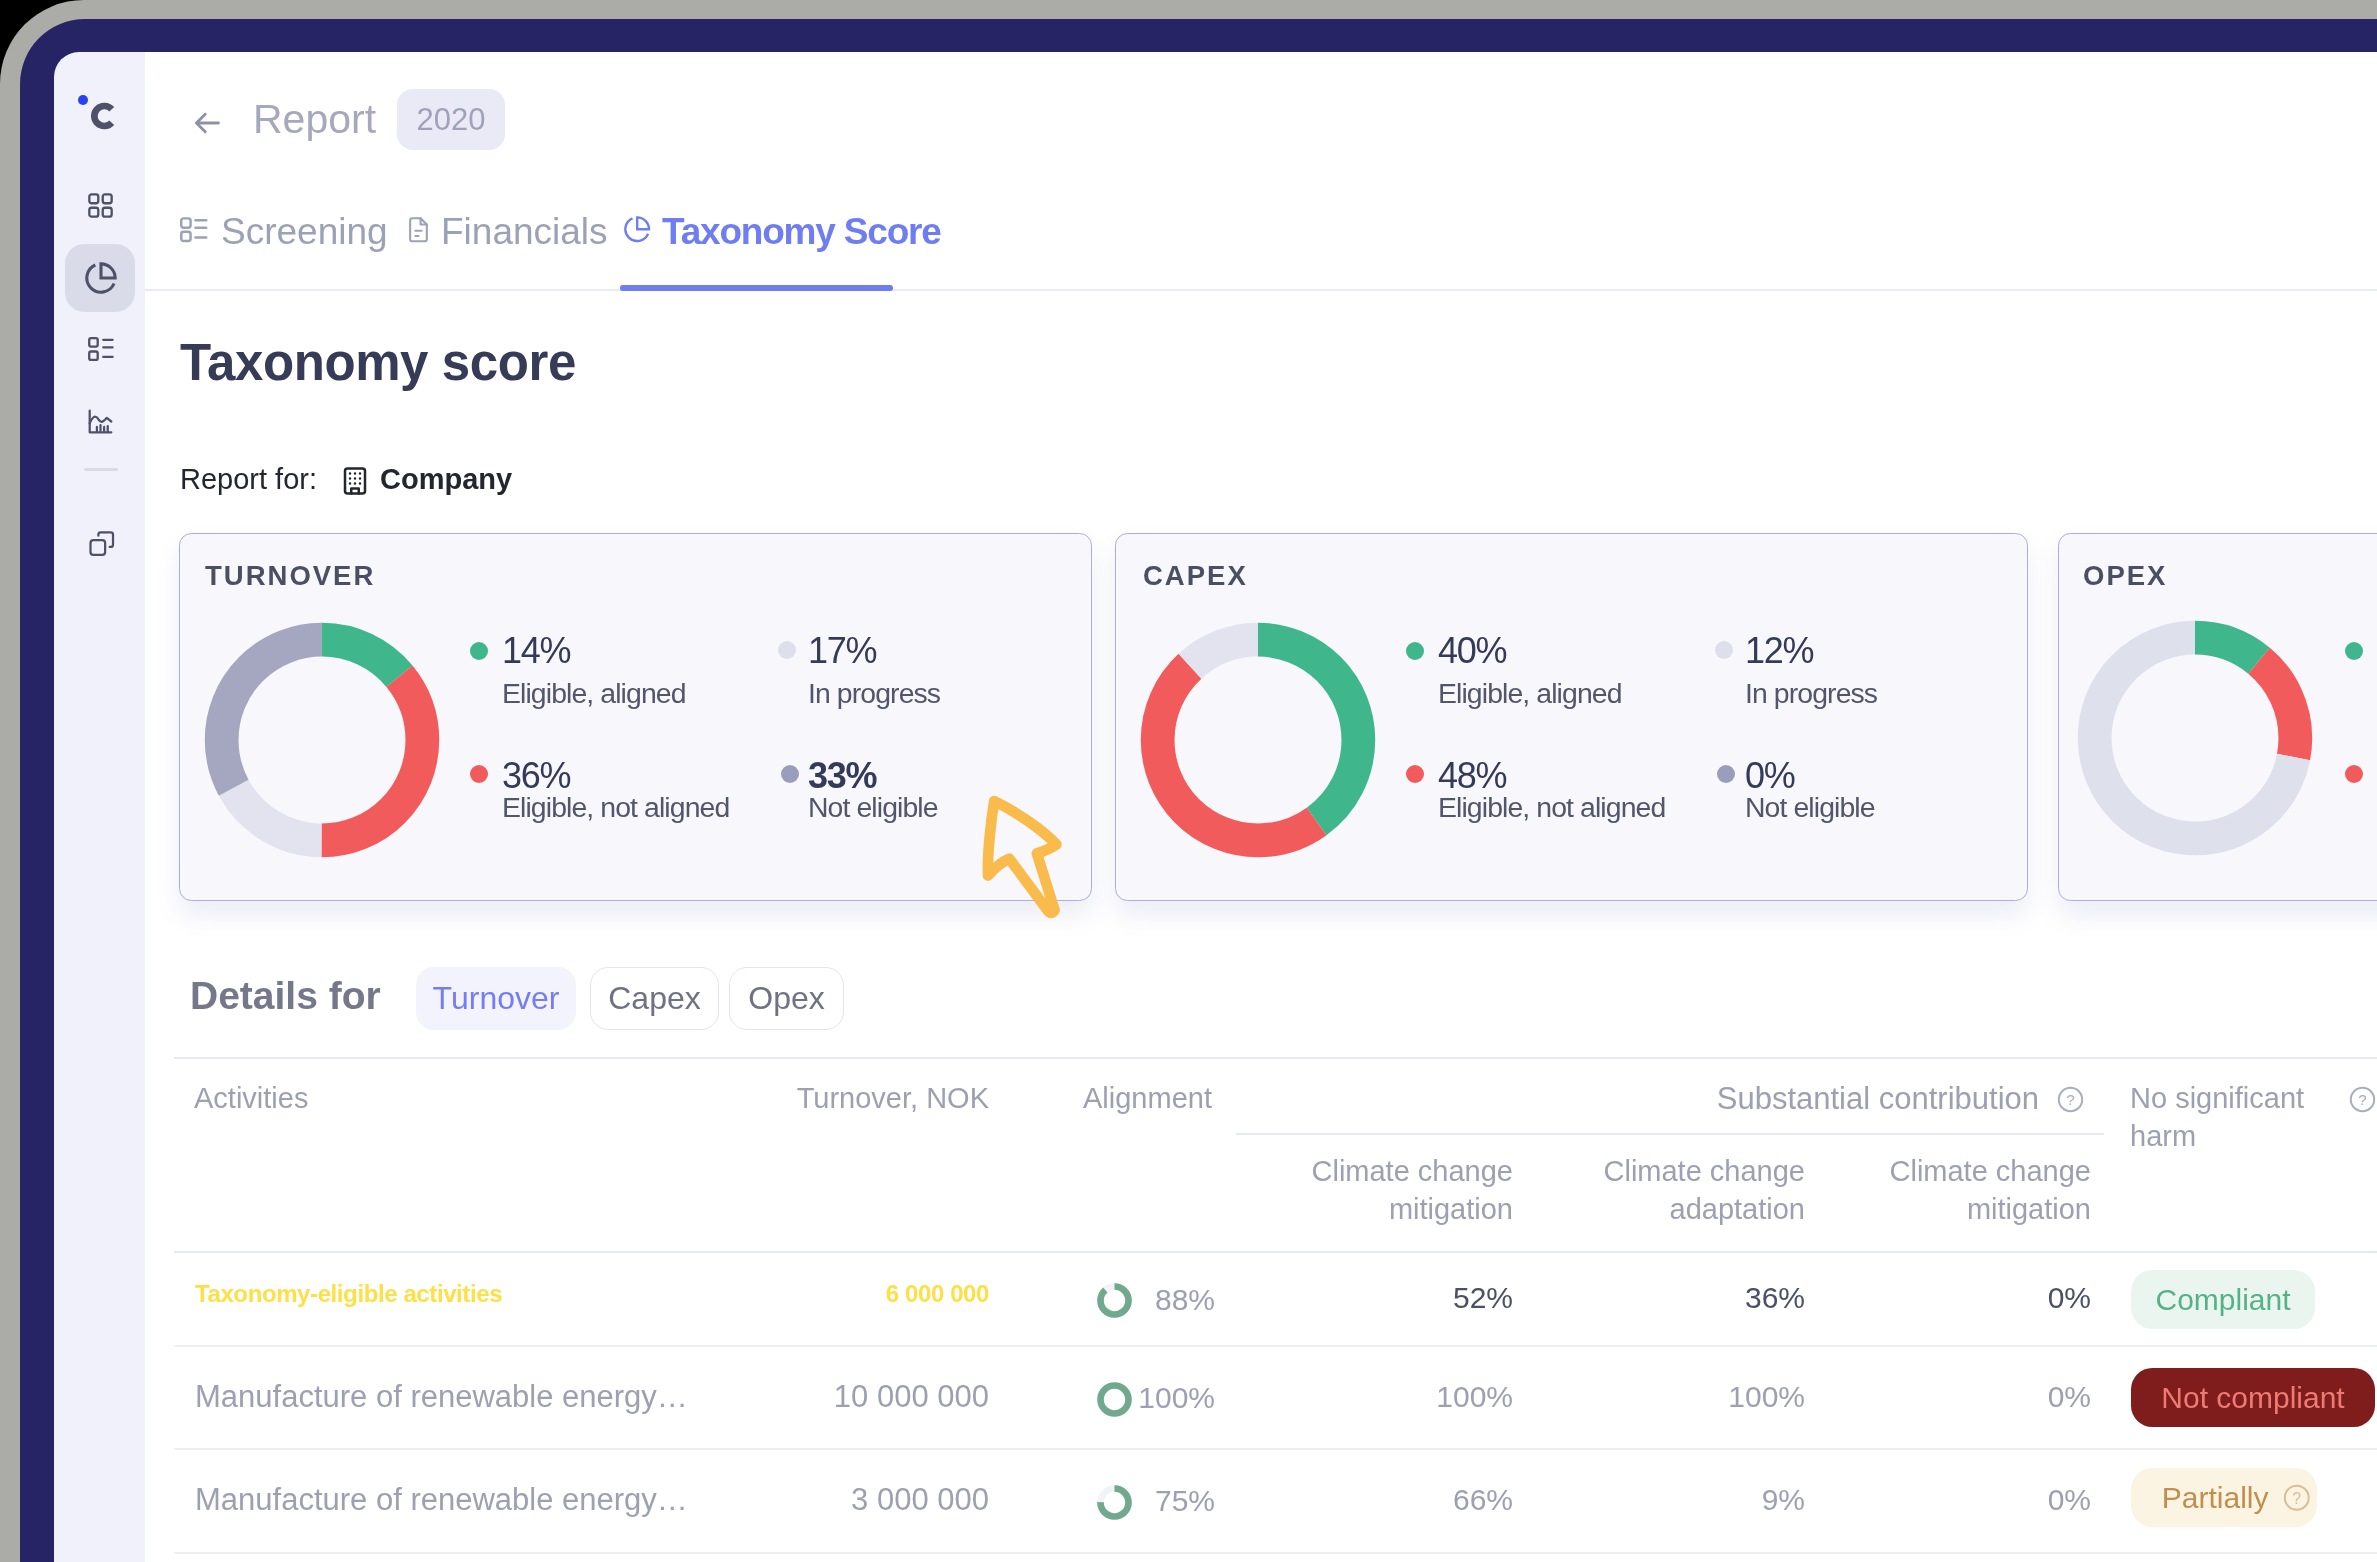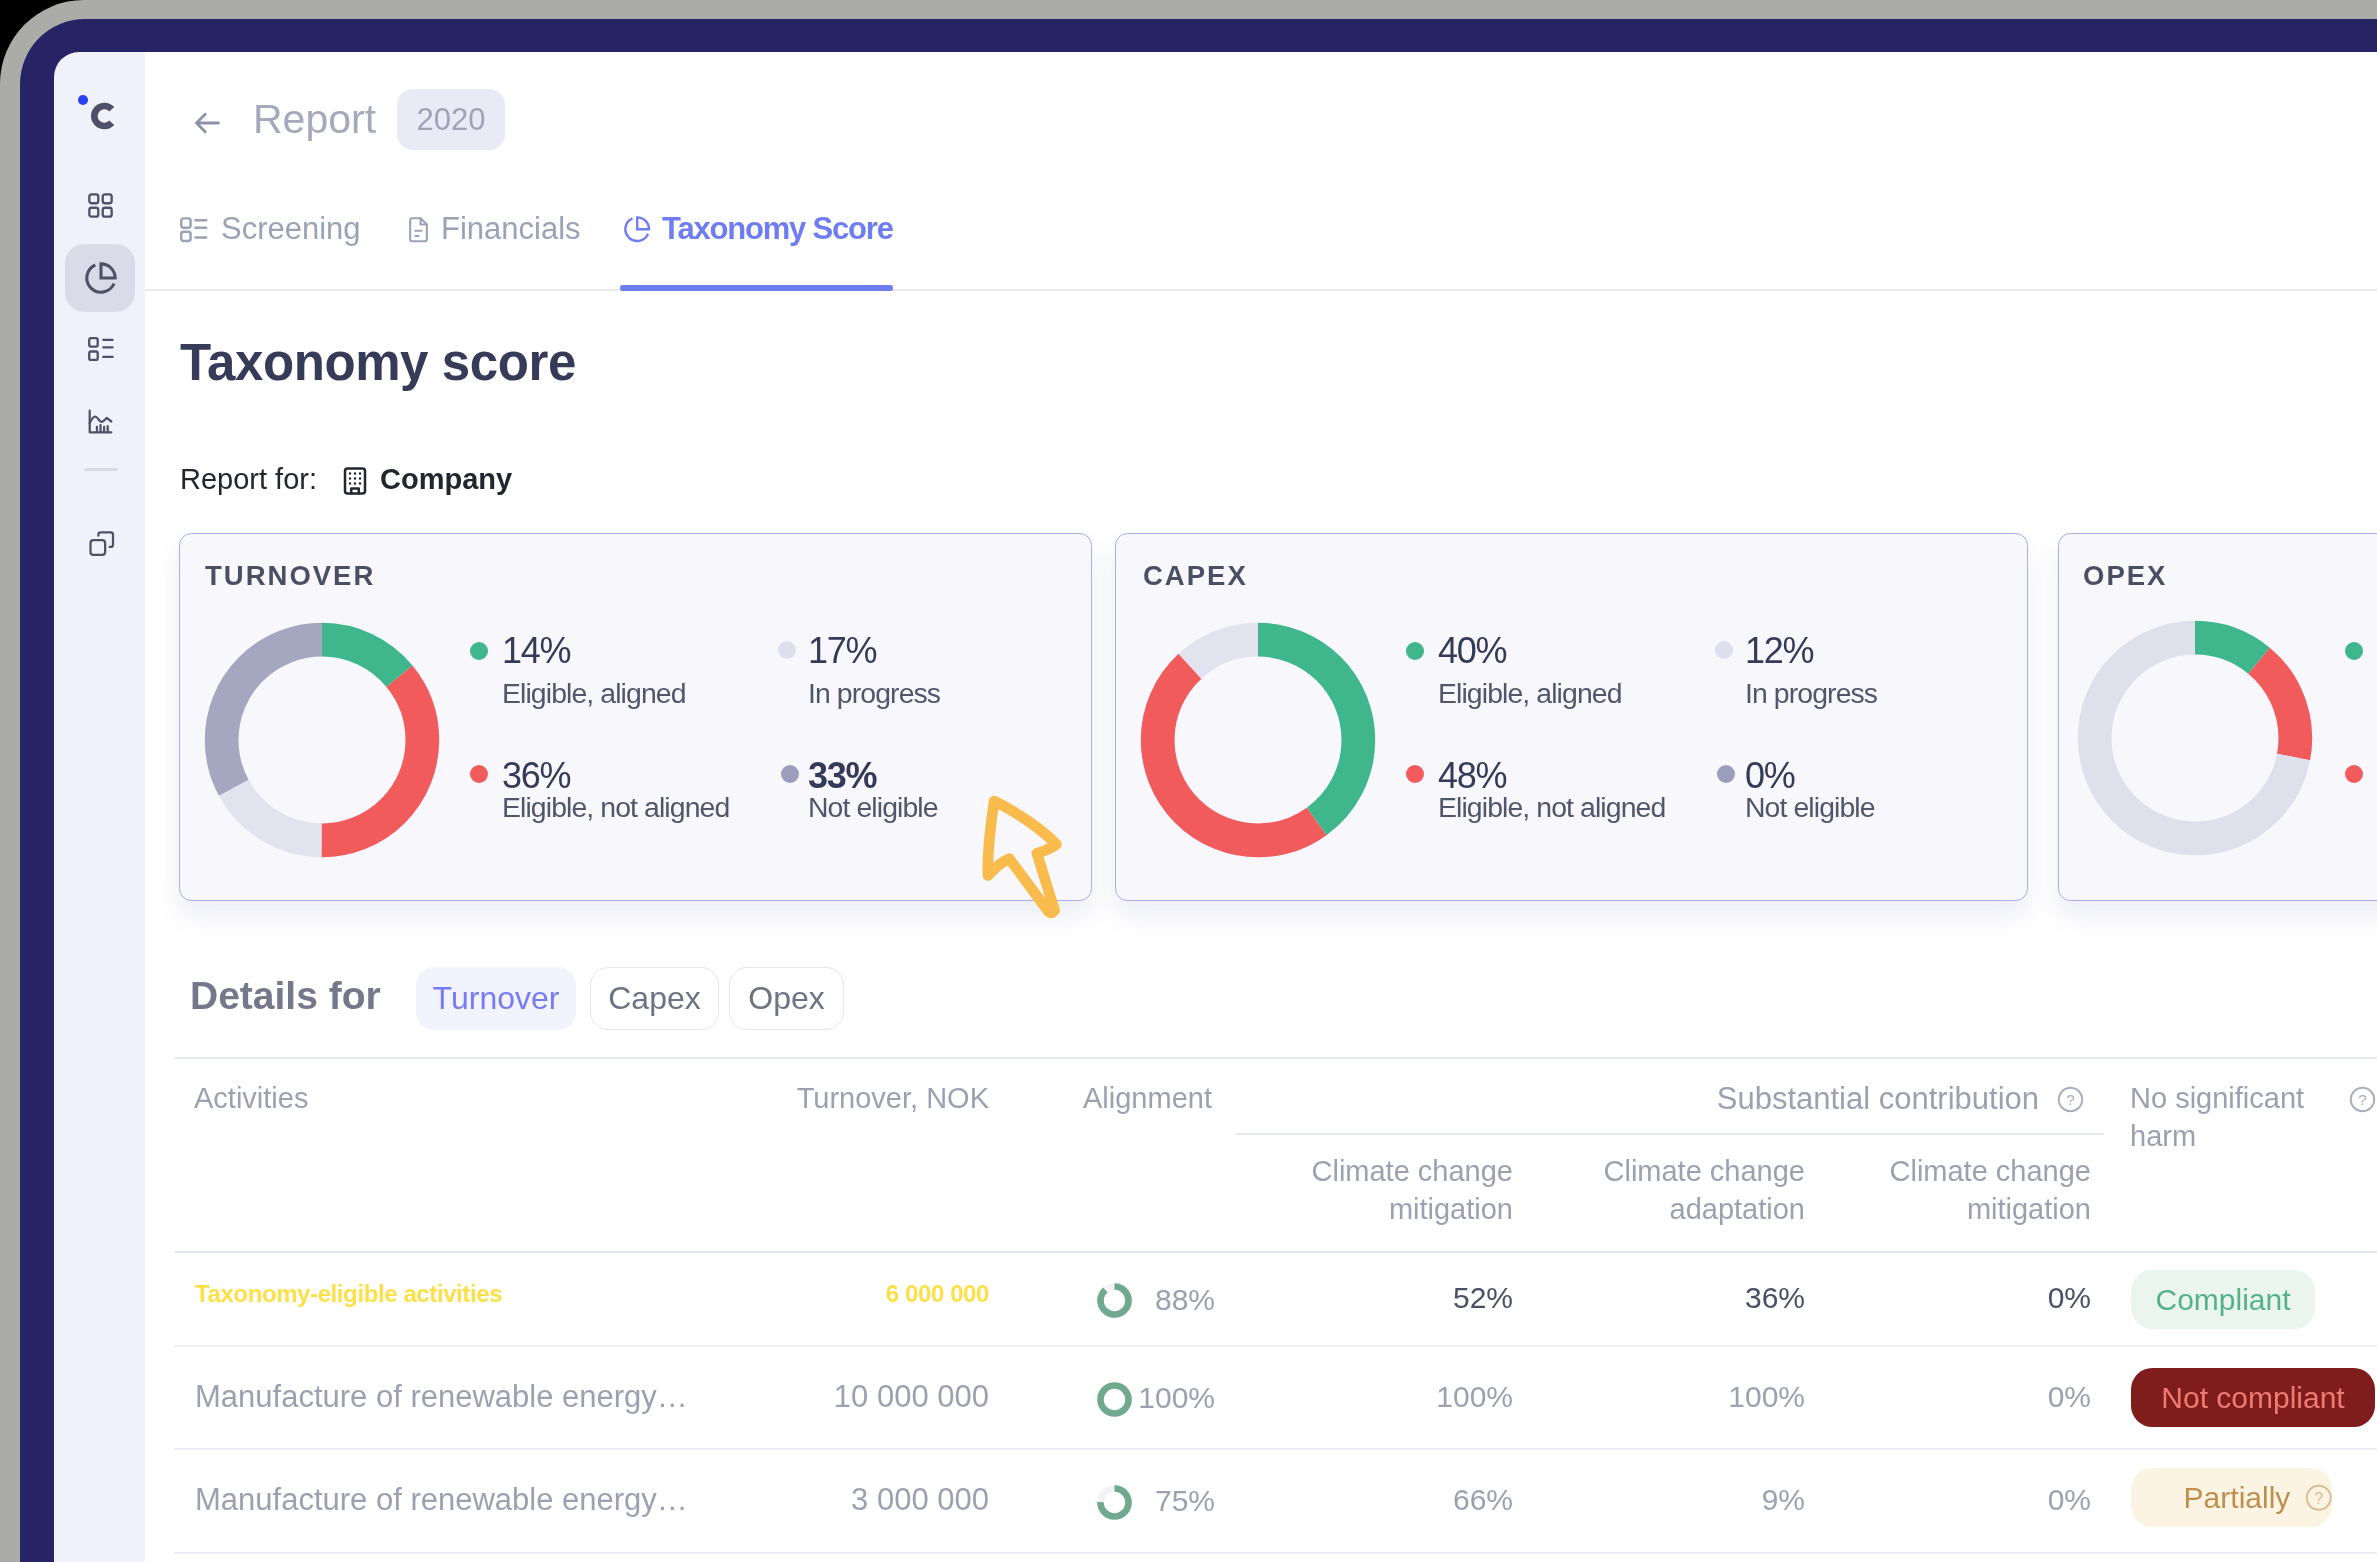--- a/index.html
+++ b/index.html
@@ -13,21 +13,21 @@
 svg { display:block; }
 
 
 .logodot { left:78px; top:95px; width:9.8px; height:9.8px; border-radius:50%; background:#2742F5; }
 .selbg { left:65px; top:244px; width:70px; height:68px; border-radius:19.5px; background:#DADBE9; }
 .sdiv { left:84px; top:468px; width:34px; height:2.7px; border-radius:1.8px; background:#D8DAE6; }
 
 
 .report { left:253px; top:99px; font-size:41px; font-weight:normal; color:#A6A8BB; line-height:1; }
 .badge2020 { left:397px; top:89px; width:108px; height:61px; border-radius:16px; background:#E9EAF6; color:#9FA3B8; font-size:31px; text-align:center; line-height:61px; }
-.tabtxt { top:213px; font-size:31px; color:#9BA2B5; line-height:1; }
+.tabtxt { top:213px; font-size:37px; color:#9BA2B5; line-height:1; }
 .tabactive { color:#6F7DF2; }
 .underline { left:620px; top:285px; width:273px; height:6.2px; border-radius:2.7px; background:#6F7DF2; z-index:5; }
 .topdiv { left:145px; top:289px; width:2233px; height:1.8px; background:#E9EAF4; }
 .h1 { left:180px; top:337px; font-size:51px; font-weight:bold; color:#363C58; line-height:1; letter-spacing:-0.4px; }
 .repfor { left:180px; top:465px; font-size:29px; color:#23262F; line-height:1; }
 .company { left:380px; top:465px; font-size:29px; font-weight:bold; color:#23262F; line-height:1; }
 
 
 .card { top:533px; width:913px; height:368px; background:#F7F7FC; border:1.8px solid #A9AFE6; border-radius:12.4px; box-shadow:0 14.2px 23px rgba(110,115,170,0.12); }
 .ctitle { top:562px; font-size:27.5px; font-weight:bold; letter-spacing:2px; color:#4A4F63; line-height:1; }
@@ -255,18 +255,18 @@
 <svg class="abs" style="left:1095px;top:1483px;" width="39" height="39" viewBox="0 0 44 44">
   <g transform="rotate(-90 22 22)" fill="none" stroke-width="7.5">
     <circle cx="22" cy="22" r="15.8" stroke="#F2F3F6"></circle>
     <circle cx="22" cy="22" r="15.8" stroke="#71A98F" stroke-dasharray="74.5 100" stroke-dashoffset="0"></circle>
   </g>
 </svg>
 <div class="abs tr num" style="left:1037px;top:1486px;width:178px;font-size:30px;">75%</div>
 <div class="abs gnum" style="left:1335px;top:1485px;width:178px;">66%</div>
 <div class="abs gnum" style="left:1627px;top:1485px;width:178px;">9%</div>
 <div class="abs gnum" style="left:1913px;top:1485px;width:178px;">0%</div>
-<div class="abs badge" style="left:2131px;top:1468px;width:201px;background:#FBF4E3;color:#BE8F4E;text-align:right;padding-left:24px;">Partially<svg style="display:inline-block;vertical-align:-3.6px;margin-left:14.2px;font-size:34px" width="27.5" height="27.5" viewBox="0 0 31 31" fill="none" stroke="#D9BE93" stroke-width="2.2">
+<div class="abs badge" style="left:2131px;top:1468px;width:186px;background:#FBF4E3;color:#BE8F4E;text-align:center;padding-left:24px;">Partially<svg style="display:inline-block;vertical-align:-3.6px;margin-left:14.2px;font-size:34px" width="27.5" height="27.5" viewBox="0 0 31 31" fill="none" stroke="#D9BE93" stroke-width="2.2">
       <circle cx="15.5" cy="15.5" r="13.5"></circle>
       <text x="15.5" y="22" text-anchor="middle" font-size="18" fill="#D9BE93" stroke="none" font-family="Liberation Sans">?</text>
     </svg></div>
 <div class="abs hl" style="left:174px;top:1552px;width:2203px;background:#EDEFF5;"></div>
 
 
 </body></html>

